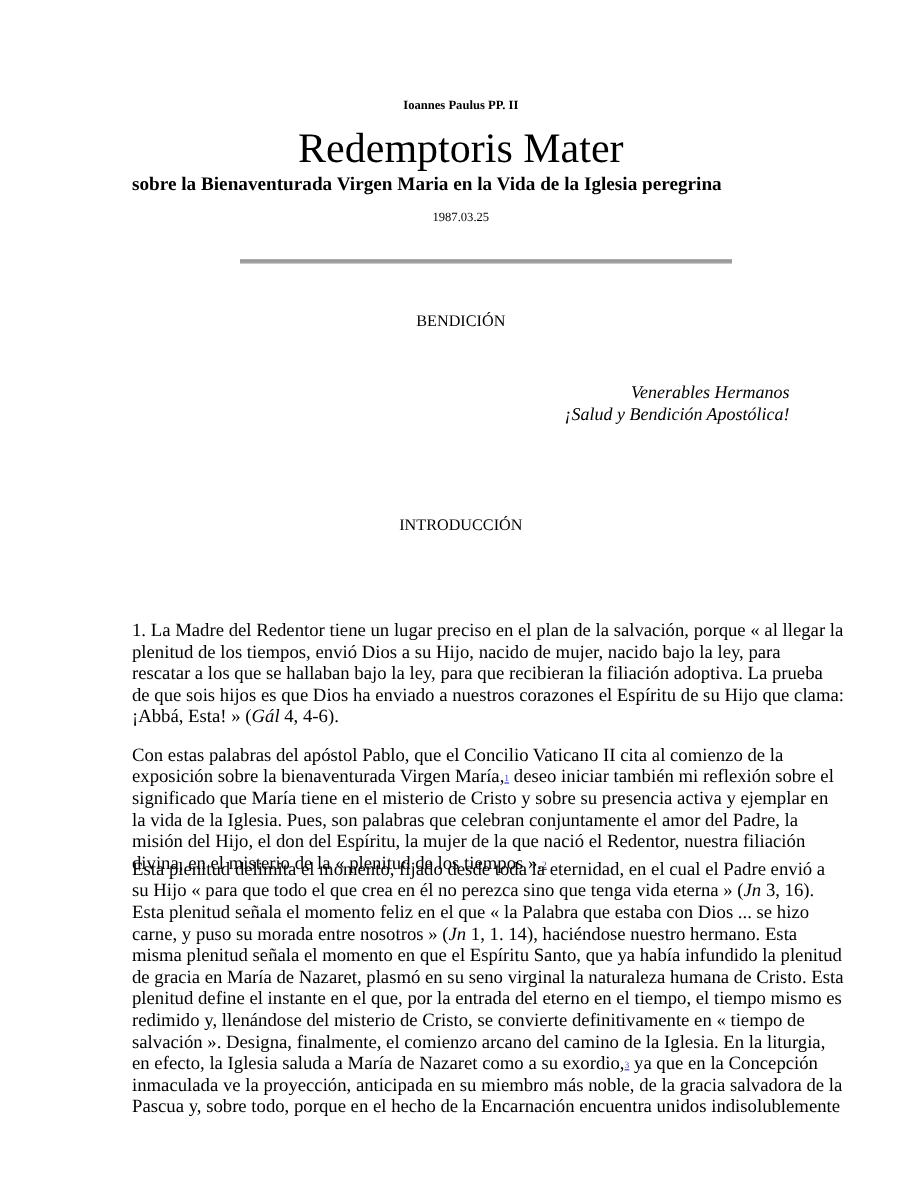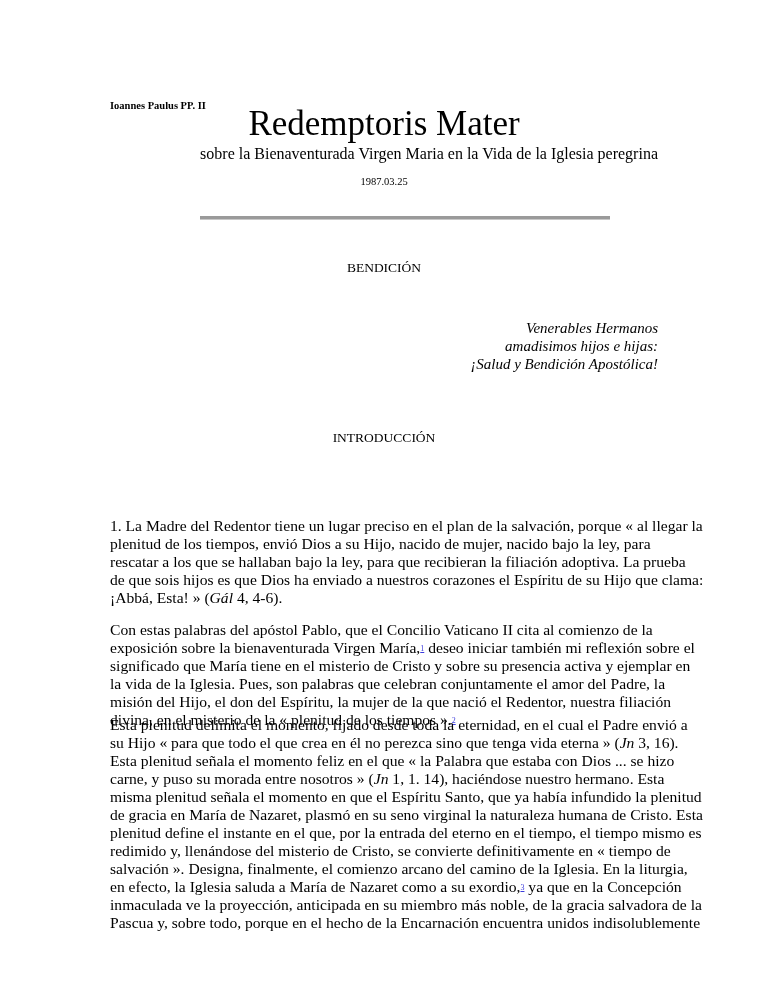--- a/index.html
+++ b/index.html
@@ -16,44 +16,45 @@
       position: relative;
     }
     .page {
       position: absolute;
       left: 110px;
       top: 0;
       width: 600px;
     }
     .author {
       position: absolute;
-      top: 100px;
+      top: 83px;
       left: 0;
       width: 548px;
-      text-align: left;
+      text-align: center;
       font-size: 10.5px;
       font-weight: bold;
     }
     .title {
       position: absolute;
       top: 104px;
       left: 0;
       width: 548px;
       text-align: center;
       font-size: 35px;
       line-height: 40px;
     }
     .subtitle {
       position: absolute;
       top: 144px;
       left: 0;
       width: 548px;
-      text-align: right;
+      text-align: left;
       font-size: 16px;
       line-height: 19px;
+      font-weight: bold;
     }
     .date {
       position: absolute;
       top: 176px;
       left: 0;
       width: 548px;
       text-align: center;
       font-size: 10.5px;
     }
     .separator {
@@ -118,21 +119,20 @@
   <div class="title">Redemptoris Mater</div>
   <div class="subtitle">sobre la Bienaventurada Virgen Maria en la Vida de la Iglesia peregrina</div>
   <div class="date">1987.03.25</div>
 
   <div class="separator"></div>
 
   <div class="heading bendicion">BENDICIÓN</div>
 
   <div class="greeting">
     <div>Venerables Hermanos</div>
-    <div>amadisimos hijos e hijas:</div>
     <div>¡Salud y Bendición Apostólica!</div>
   </div>
 
   <div class="heading intro">INTRODUCCIÓN</div>
 
   <div class="para p1">
     <span class="line">1. La Madre del Redentor tiene un lugar preciso en el plan de la salvación, porque « al llegar la</span>
     <span class="line">plenitud de los tiempos, envió Dios a su Hijo, nacido de mujer, nacido bajo la ley, para</span>
     <span class="line">rescatar a los que se hallaban bajo la ley, para que recibieran la filiación adoptiva. La prueba</span>
     <span class="line">de que sois hijos es que Dios ha enviado a nuestros corazones el Espíritu de su Hijo que clama:</span>

